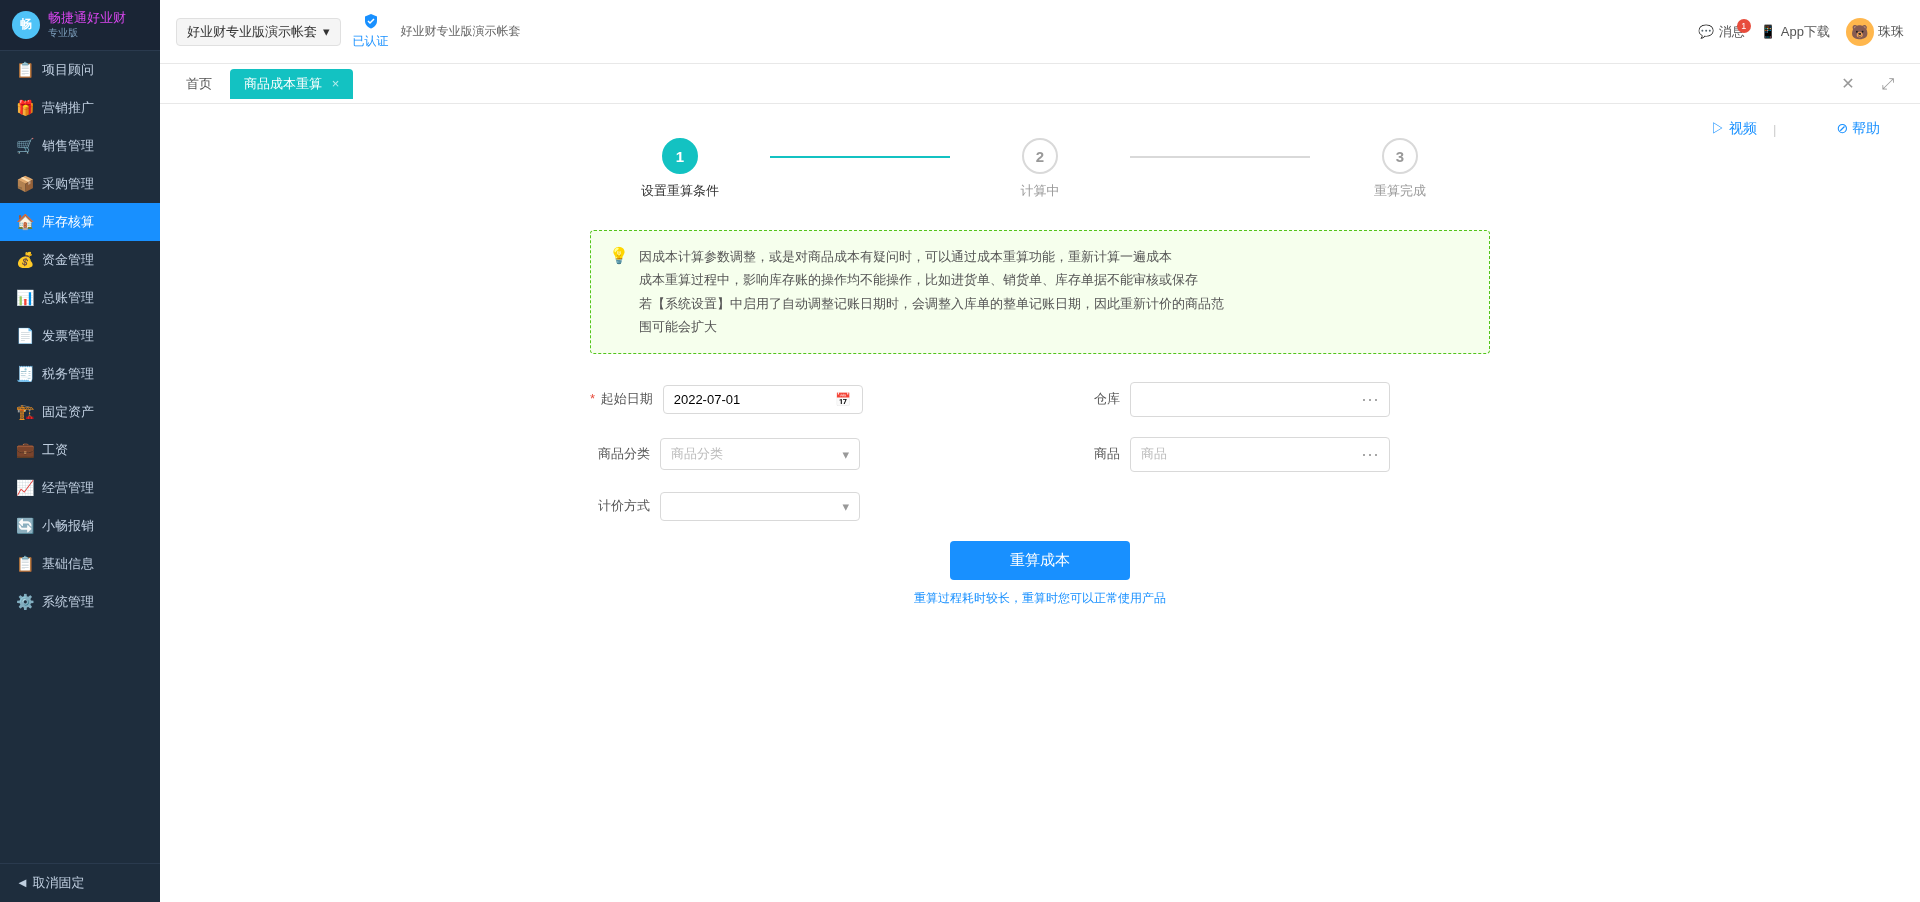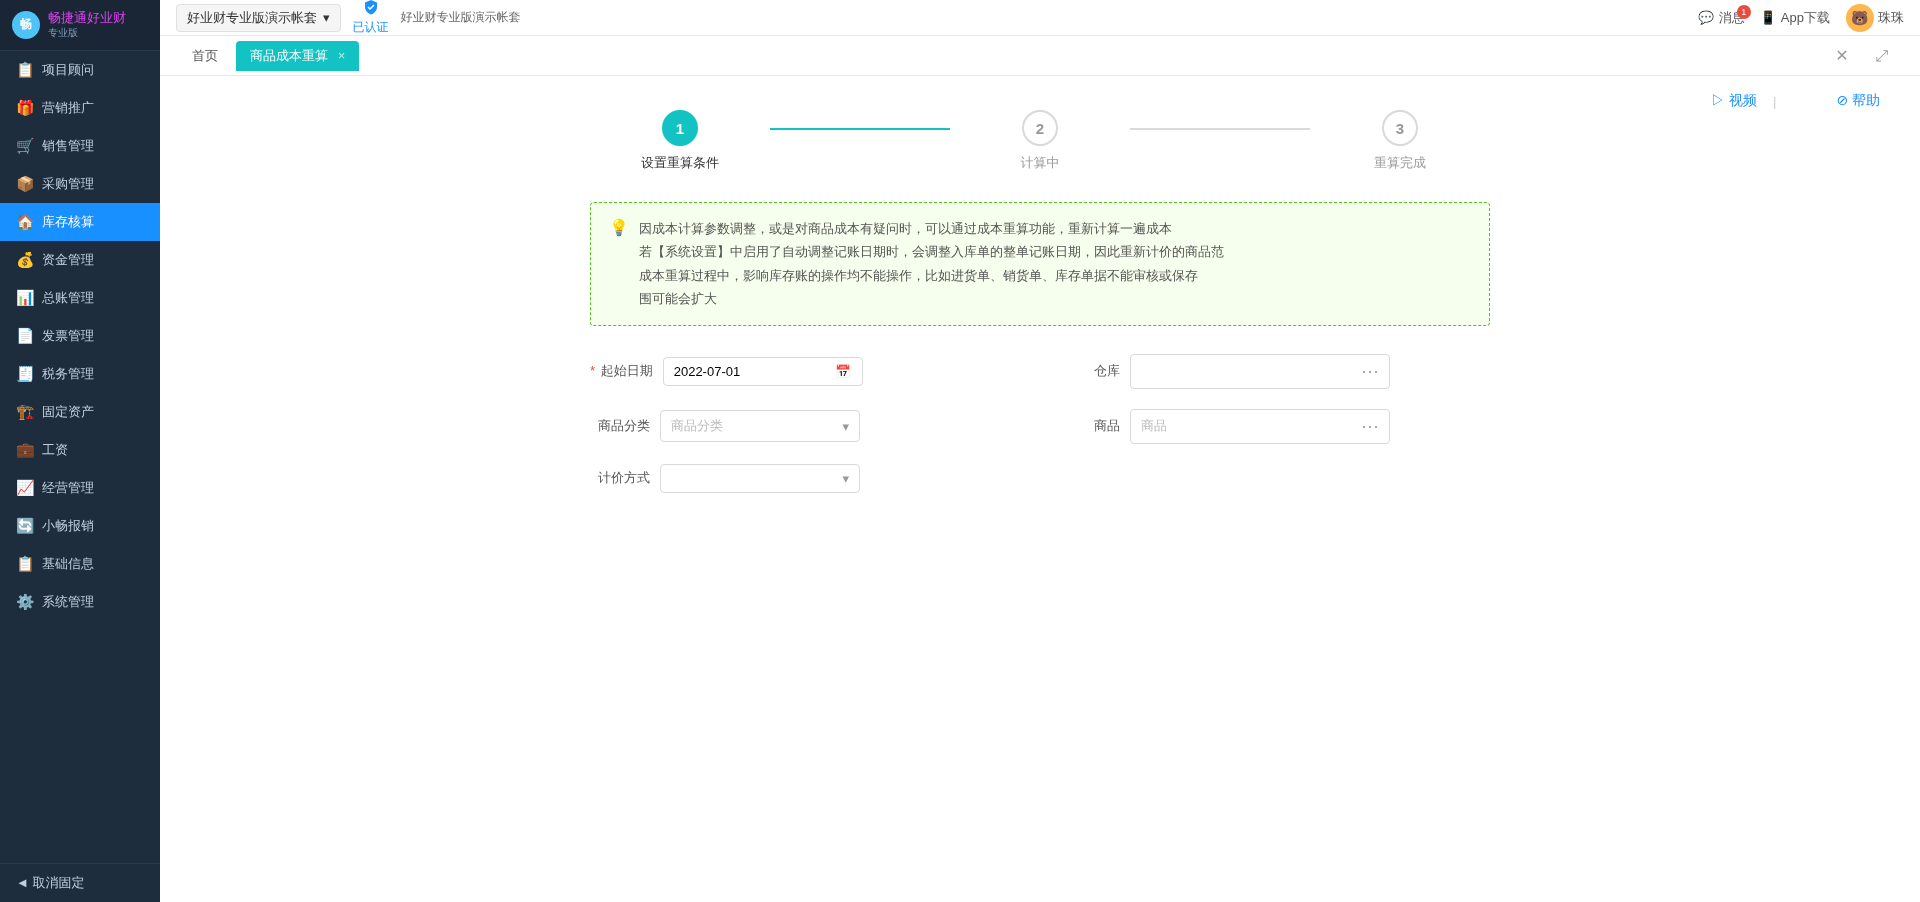--- a/index.html
+++ b/index.html
@@ -58,21 +58,21 @@
       flex: 1;
       display: flex;
       flex-direction: column;
       background: #f0f2f5;
       overflow: hidden;
     }
 
     
     .top-bar {
       background: #fff;
-      height: 36px;
+      height: 64px;
       display: flex;
       align-items: center;
       padding: 0 16px;
       border-bottom: 1px solid #e8e8e8;
       gap: 12px;
     }
     .account-selector {
       display: flex; align-items: center; gap: 6px;
       background: #f5f5f5; border: 1px solid #e0e0e0;
       border-radius: 4px; padding: 4px 10px;
@@ -87,21 +87,21 @@
     .top-bar-action { display: flex; align-items: center; gap: 4px; cursor: pointer; color: #555; font-size: 13px; position: relative; }
     .notification-dot { position: absolute; top: -4px; right: -6px; background: #e74c3c; border-radius: 50%; width: 14px; height: 14px; display: flex; align-items: center; justify-content: center; color: white; font-size: 9px; }
     .user-avatar { width: 28px; height: 28px; border-radius: 50%; background: #ffb74d; display: flex; align-items: center; justify-content: center; font-size: 14px; }
 
     
     .tab-bar {
       background: #fff;
       height: 40px;
       display: flex;
       align-items: center;
-      padding: 0 18px;
+      padding: 0 12px;
       border-bottom: 1px solid #e8e8e8;
       gap: 4px;
     }
     .tab-item {
       padding: 6px 14px;
       border-radius: 4px 4px 0 0;
       cursor: pointer;
       font-size: 13px;
       color: #555;
       white-space: nowrap;
@@ -401,22 +401,22 @@
           <span>3</span>
         </div>
         <div class="step-label">重算完成</div>
       </div>
     </div>
 
     <div class="info-box">
       <span class="info-box-icon">💡</span>
       <div class="info-box-text">
         <div>因成本计算参数调整，或是对商品成本有疑问时，可以通过成本重算功能，重新计算一遍成本</div>
+        <div>成本重算过程中，影响库存账的操作均不能操作，比如进货单、销货单、库存单据不能审核或保存</div>
         <div>若【系统设置】中启用了自动调整记账日期时，会调整入库单的整单记账日期，因此重新计价的商品范</div>
-        <div>成本重算过程中，影响库存账的操作均不能操作，比如进货单、销货单、库存单据不能审核或保存</div>
         <div>围可能会扩大</div>
       </div>
     </div>
 
     <div class="form-container">
 
       <div class="form-row">
         <div class="form-field">
           <span class="form-label">
             <span class="required-mark">*</span>
@@ -458,16 +458,20 @@
           <span class="form-label">计价方式</span>
           <div class="form-select">
             <span></span>
             <span class="chevron-icon">▾</span>
           </div>
         </div>
         <div class="form-field"></div>
       </div>
 
 
+      <div class="recalc-section">
+        <button class="recalc-btn">重算成本</button>
+        <div class="recalc-hint">重算过程耗时较长，重算时您可以正常使用产品</div>
+      </div>
 
     </div>
   </div>
 </div>
 
 </body></html>

